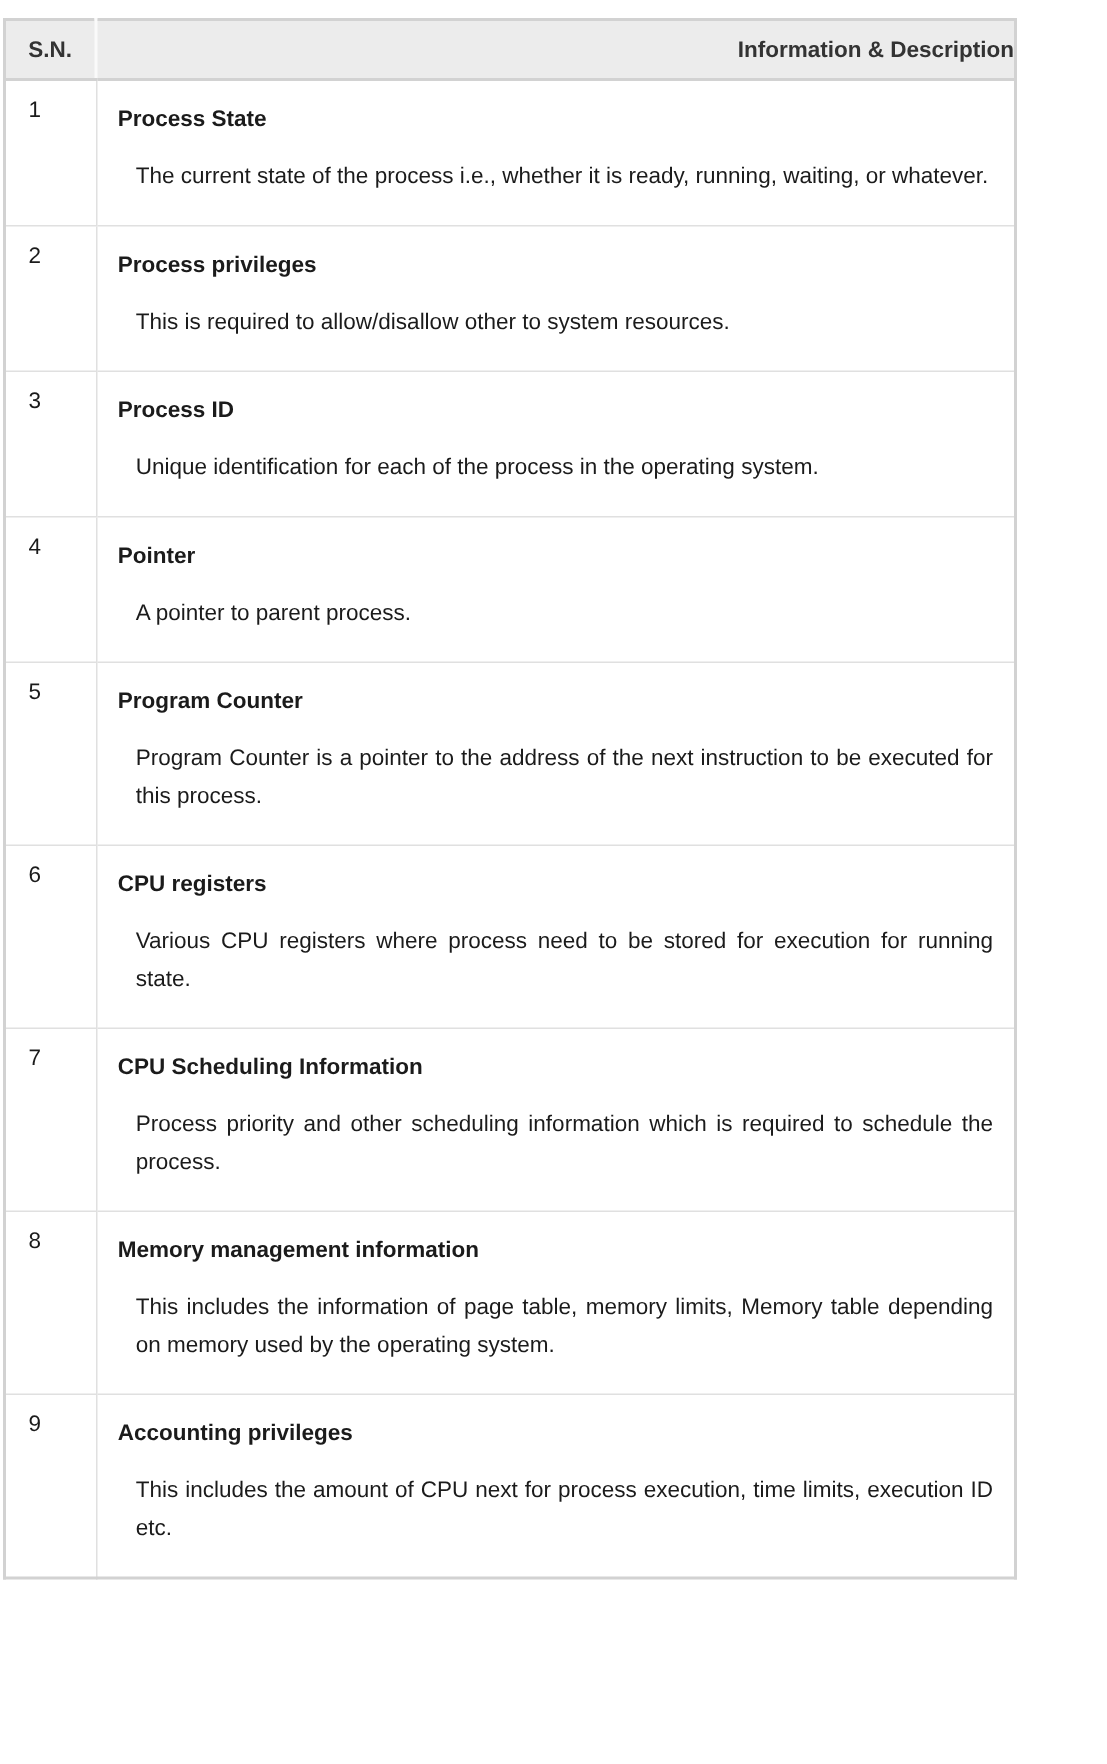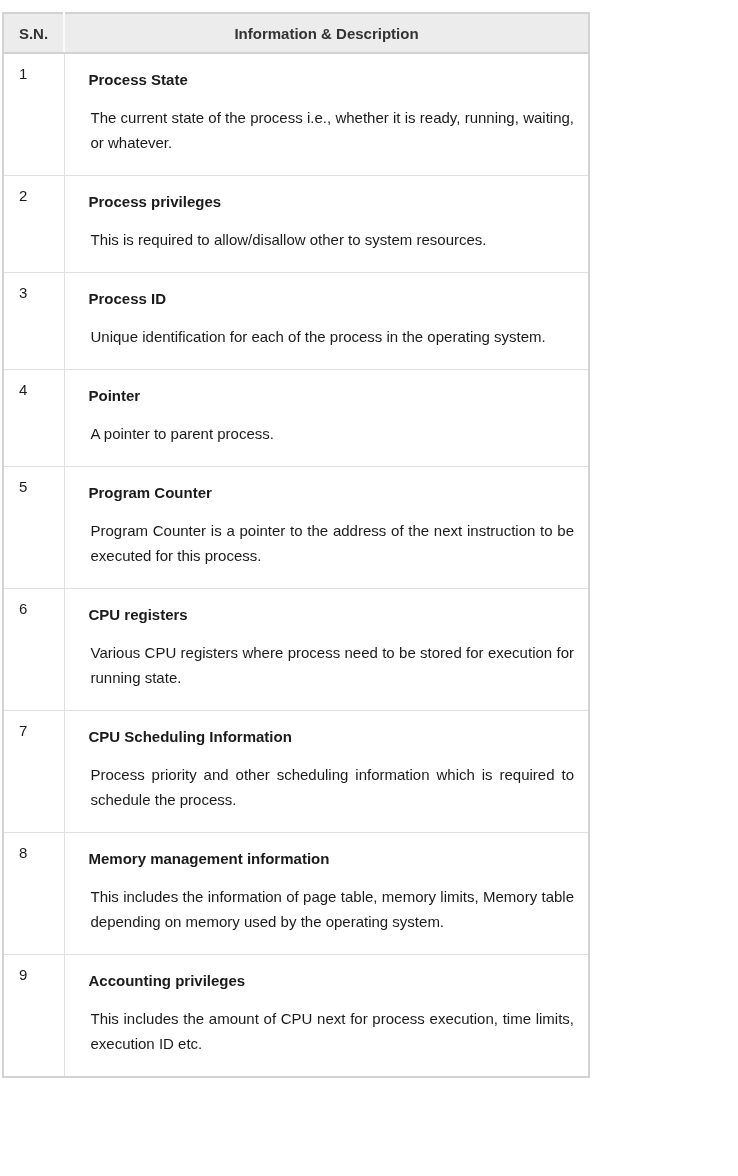--- a/index.html
+++ b/index.html
@@ -12,52 +12,52 @@
   }
   .page {
     width: 738px;
     height: 1176px;
     background: #ffffff;
     overflow: hidden;
   }
   table.info-table {
     border-collapse: collapse;
     table-layout: fixed;
-    width: 588px;
+    width: 676px;
     margin: 12px 0 0 2px;
     border: 2px solid var(--outer-border, #d2d2d2);
     font-size: 15px;
   }
   th {
     background: var(--header-bg, #ececec);
     border-bottom: 2px solid var(--outer-border, #d2d2d2);
     font-weight: bold;
     font-size: 15px;
     color: #333333;
     text-align: center;
     height: 40px;
     padding: 10px 0;
   }
-  th.col-desc { border-left: 2px solid #fafafa; }
+  th.col-desc { border-left: 2px solid #fafafa; text-align: right; }
   col.col-sn { width: 61px; }
   td {
     vertical-align: top;
     border-top: 1px solid var(--inner-border, #e0e0e0);
   }
   td.sn-cell {
     padding: 10px 0 0 15px;
     line-height: 19px;
     font-size: 15px;
   }
   td.desc-cell {
     border-left: 1px solid var(--inner-border, #e0e0e0);
     padding: 8px 14px;
   }
   p.row-title {
-    margin: 8px 0 0 10px;
+    margin: 8px 0 0 0;
     font-weight: bold;
     font-size: 15px;
     line-height: 19px;
   }
   p.row-desc {
     margin: 16px 0 12px 12px;
     font-size: 15px;
     line-height: 25px;
     text-align: justify;
   }

